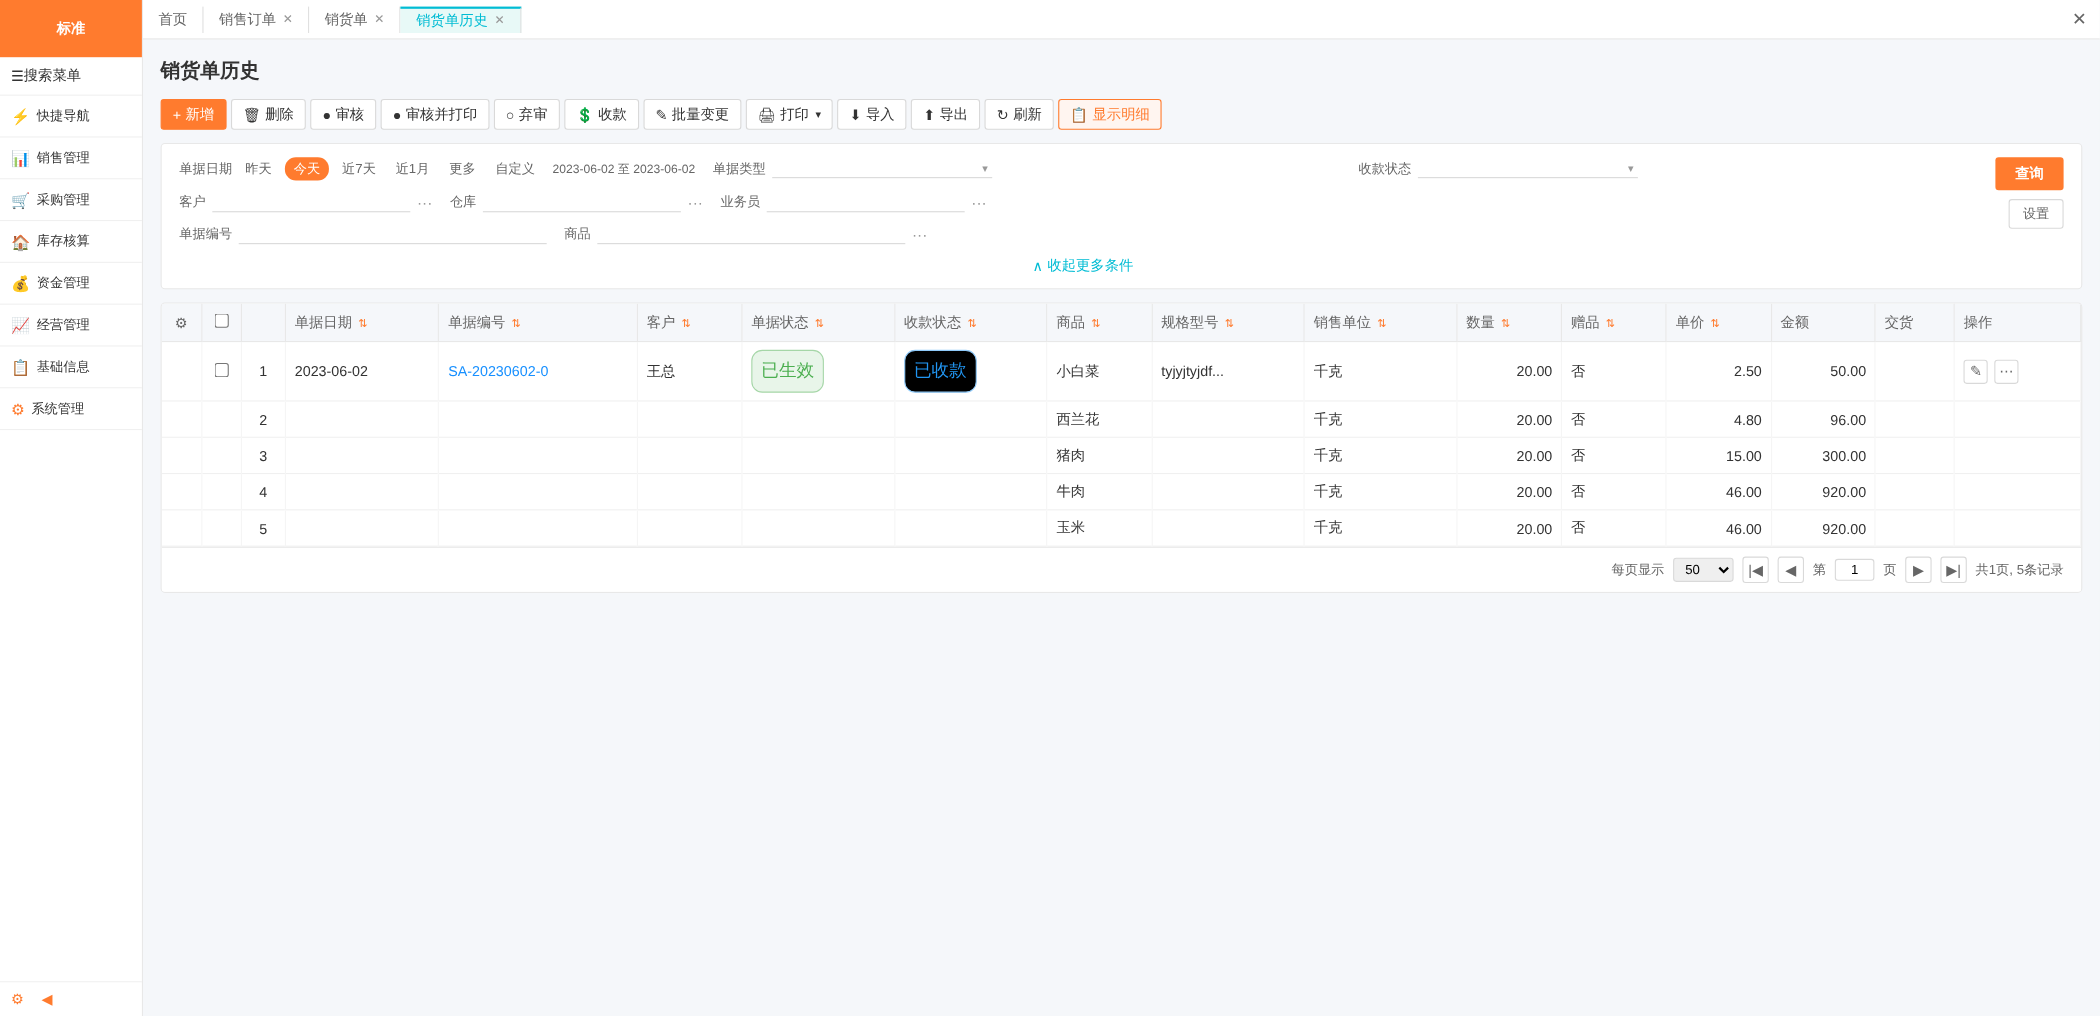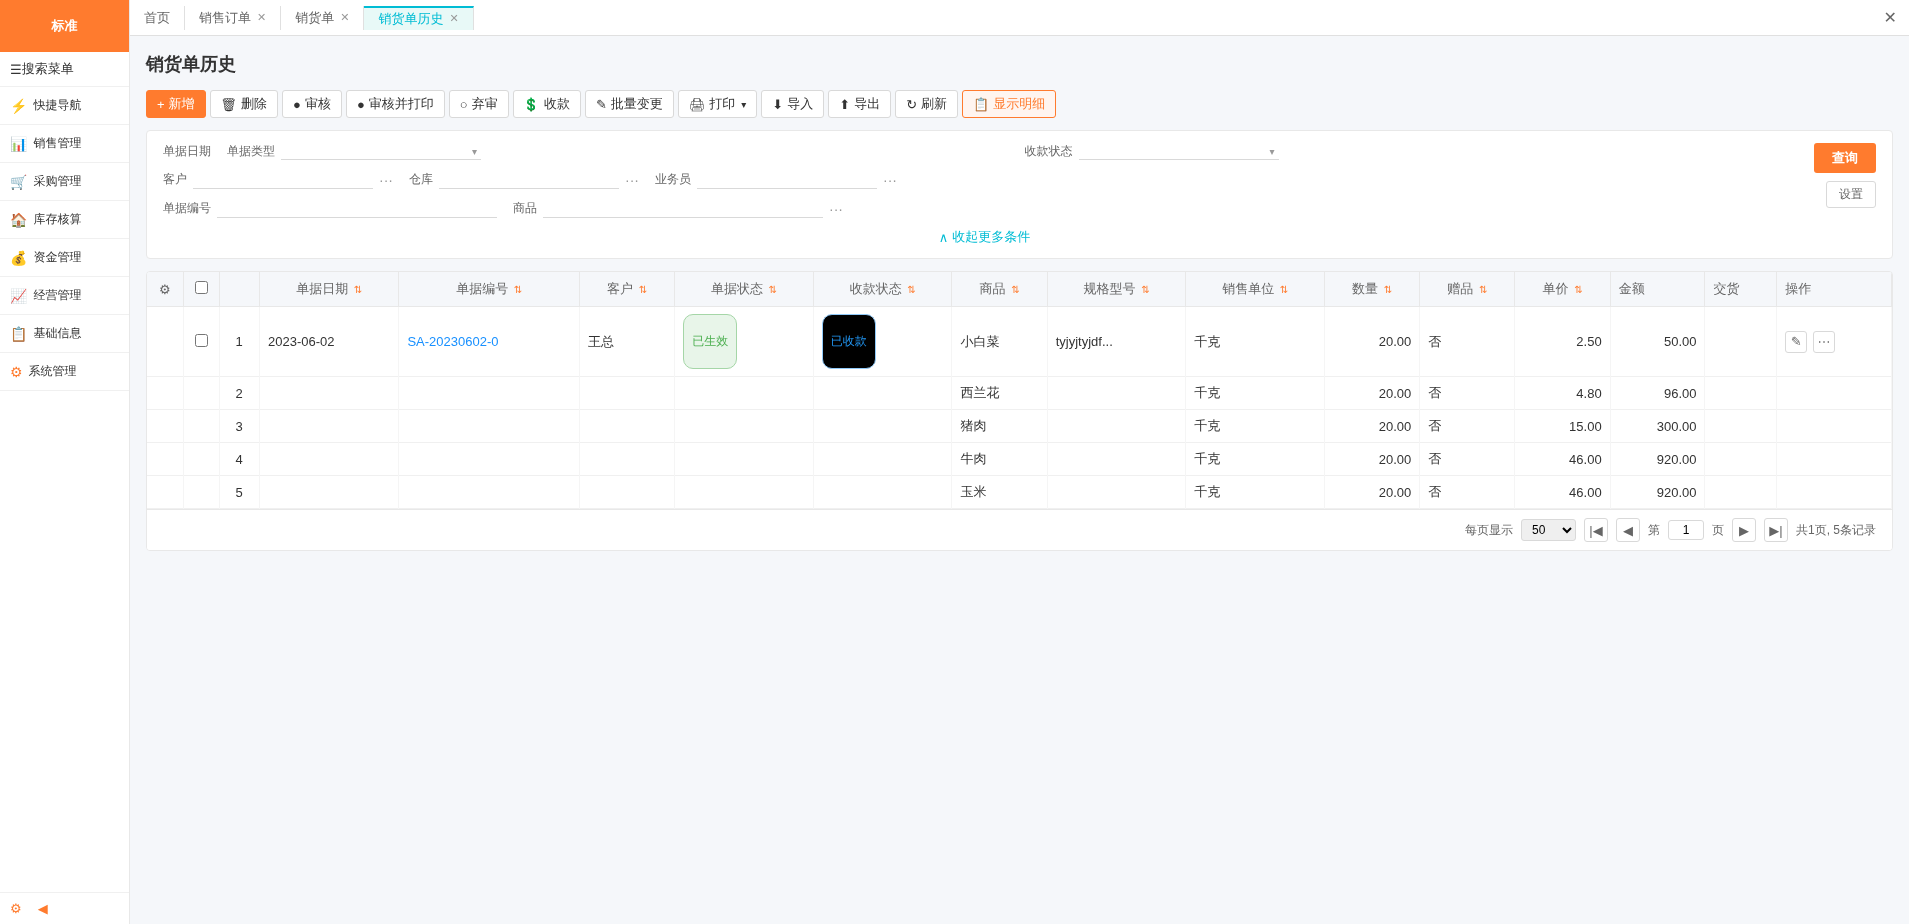--- a/index.html
+++ b/index.html
@@ -56,27 +56,27 @@
     .collapse-btn { display: flex; align-items: center; justify-content: center; color: #00bcd4; cursor: pointer; font-size: 12px; margin-top: 4px; gap: 4px; }
     .query-btn { background: #ff7b2e; color: white; border: none; padding: 6px 18px; border-radius: 3px; cursor: pointer; font-size: 13px; font-weight: bold; }
     .settings-btn { background: #fff; color: #666; border: 1px solid #d9d9d9; padding: 4px 12px; border-radius: 3px; cursor: pointer; font-size: 12px; margin-top: 4px; }
     .filter-actions { display: flex; flex-direction: column; align-items: flex-end; gap: 4px; margin-left: auto; }
 
     
     .table-container { background: #fff; border: 1px solid #e8e8e8; border-radius: 4px; overflow: hidden; }
     table { width: 100%; border-collapse: collapse; font-size: 12px; }
     thead tr { background: #f5f7fa; }
     thead th { padding: 8px 8px; text-align: left; color: #666; border-bottom: 1px solid #e8e8e8; border-right: 1px solid #e8e8e8; white-space: nowrap; font-weight: normal; }
-    thead th.sortable { cursor: pointer; text-align: center; }
+    thead th.sortable { cursor: pointer; }
     thead th .sort-icon { font-size: 10px; color: #ff7b2e; margin-left: 2px; }
     tbody tr { border-bottom: 1px solid #f0f0f0; }
     tbody td { padding: 7px 8px; color: #333; border-right: 1px solid #f5f5f5; }
     tbody td.center { text-align: center; }
     tbody td.right { text-align: right; }
-    .status-badge { display: inline-block; padding: 18px 8px; border-radius: 10px; font-size: 12px; }
+    .status-badge { display: inline-block; padding: 8px 8px; border-radius: 10px; font-size: 16px; }
     .status-active { background: #e8f5e9; color: #4caf50; border: 1px solid #a5d6a7; }
     .status-paid { background: #000000; color: #2196f3; border: 1px solid #90caf9; text-align: center; }
     .action-btn { display: inline-flex; align-items: center; justify-content: center; width: 22px; height: 22px; border: 1px solid #d9d9d9; border-radius: 3px; cursor: pointer; color: #666; background: #fff; margin-right: 2px; }
     .gear-col { text-align: center; }
     .checkbox-col { text-align: center; width: 36px; }
 
     
     .table-footer { background: #fffde7; border-top: 1px solid #e8e8e8; padding: 8px 16px; display: flex; align-items: center; }
     .footer-label { color: #666; margin-right: 16px; font-size: 12px; }
     .footer-total { color: #333; font-weight: bold; font-size: 12px; }
@@ -223,20 +223,29 @@
       </div>
     </div>
 
     <div class="filter-area">
 
       <div style="display:flex; align-items:flex-start; gap:8px;">
         <div style="flex:1;">
           <div class="filter-row">
             <div class="filter-item">
               <span class="filter-label">单据日期</span>
+              <div class="date-filter">
+                <span class="date-option">昨天</span>
+                <span class="date-option active" style="background:#ff7b2e;color:white;border-radius:10px;padding:2px 8px;">今天</span>
+                <span class="date-option">近7天</span>
+                <span class="date-option">近1月</span>
+                <span class="date-option">更多</span>
+                <span class="date-option">自定义</span>
+                <span class="date-range">2023-06-02 至 2023-06-02</span>
+              </div>
             </div>
             <div class="filter-item" style="flex:1;">
               <span class="filter-label">单据类型</span>
               <div class="filter-select" style="min-width:200px;">
                 <span></span>
                 <span class="arrow">▾</span>
               </div>
             </div>
             <div class="filter-item" style="flex:1;">
               <span class="filter-label">收款状态</span>

